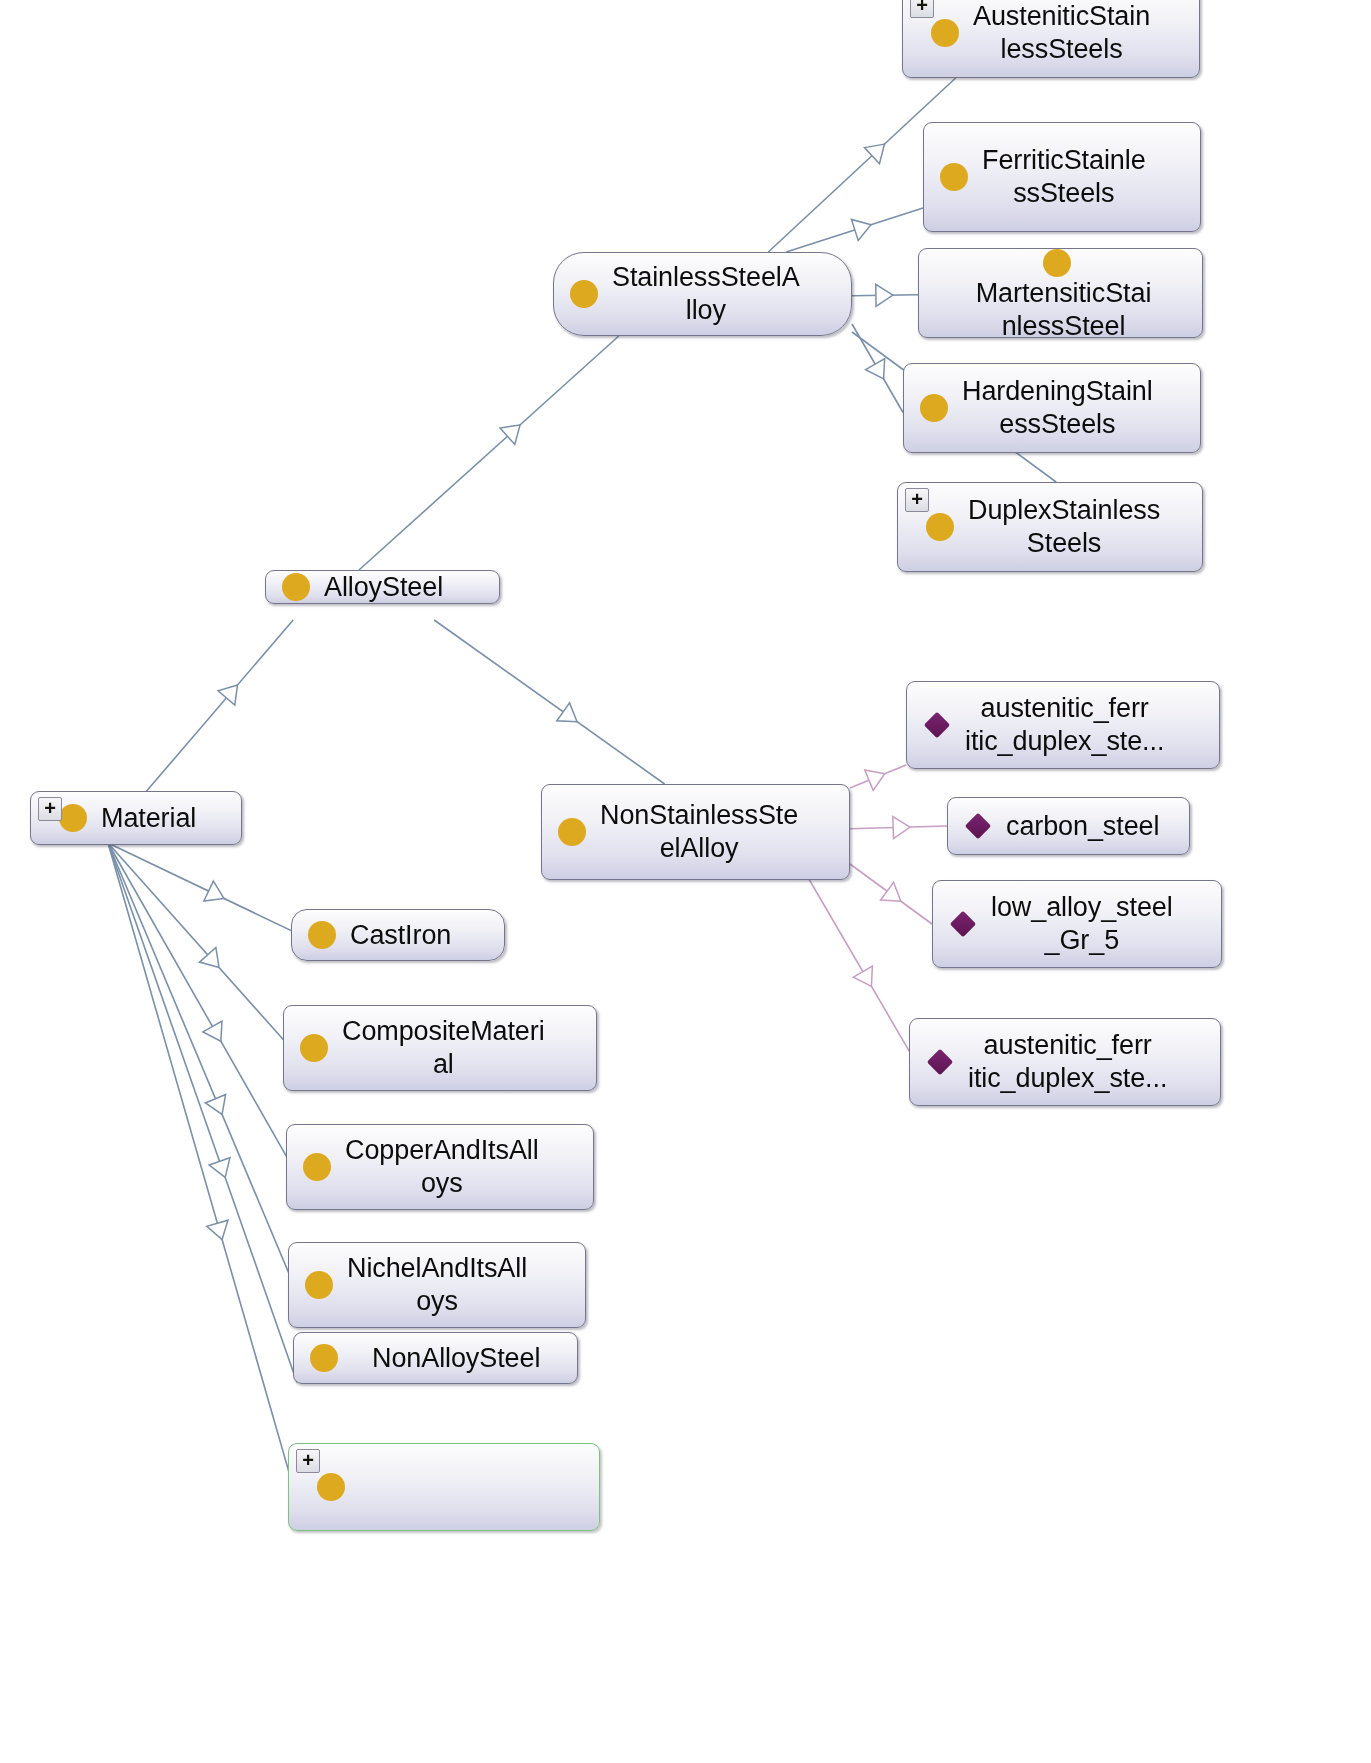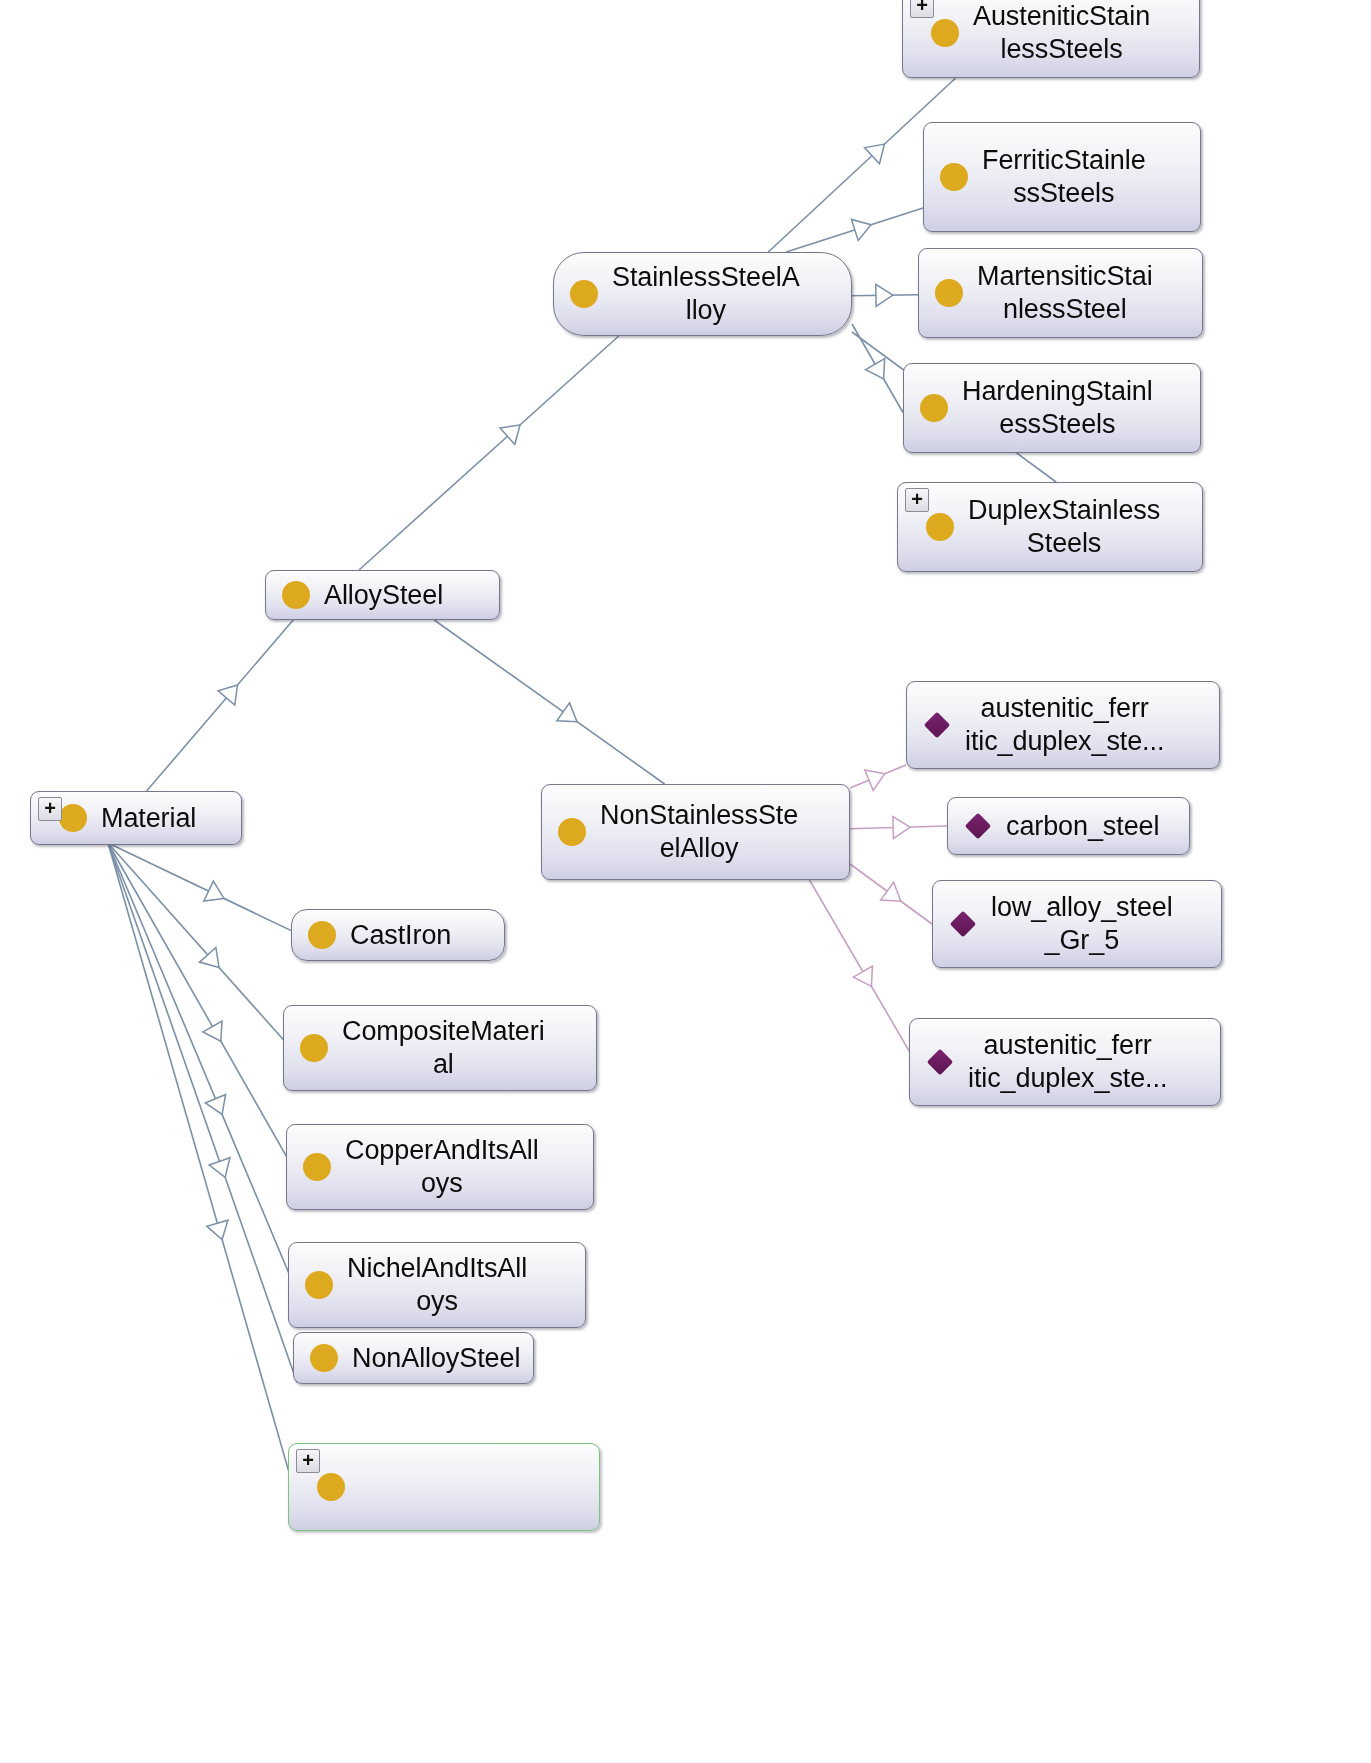--- a/index.html
+++ b/index.html
@@ -157,21 +157,21 @@
         <div class="node-label">FerriticStainle
 ssSteels</div>
       </div>
       <div class="node" style="left: 553px; top: 252px; width: 299px; height: 84px; position: absolute; border-radius: 31px;">
         <div class="node-icon">
           <div class="icon-class"></div>
         </div>
         <div class="node-label">StainlessSteelA
 lloy</div>
       </div>
-      <div class="node" style="left: 918px; top: 248px; width: 285px; height: 90px; position: absolute;">
+      <div class="node" style="left: 918px; top: 248px; width: 285px; height: 90px; position: absolute; flex-direction: column;">
         <div class="node-icon">
           <div class="icon-class"></div>
         </div>
         <div class="node-label">MartensiticStai
 nlessSteel</div>
       </div>
       <div class="node" style="left: 903px; top: 363px; width: 298px; height: 90px; position: absolute;">
         <div class="node-icon">
           <div class="icon-class"></div>
         </div>
@@ -181,21 +181,21 @@
       <div class="node" style="left: 897px; top: 482px; width: 306px; height: 90px; position: absolute;">
         <div class="expander">
           <span>+</span>
         </div>
         <div class="node-icon" style="margin-left: 12px;">
           <div class="icon-class"></div>
         </div>
         <div class="node-label">DuplexStainless
 Steels</div>
       </div>
-      <div class="node" style="left: 265px; top: 570px; width: 235px; height: 50px; position: absolute;">
+      <div class="node" style="left: 265px; top: 570px; width: 235px; height: 34px; position: absolute;">
         <div class="node-icon">
           <div class="icon-class"></div>
         </div>
         <div class="node-label">AlloySteel</div>
       </div>
       <div class="node" style="left: 906px; top: 681px; width: 314px; height: 88px; position: absolute;">
         <div class="node-icon icon-wrap-diamond">
           <div class="icon-individual"></div>
         </div>
         <div class="node-label">austenitic_ferr
@@ -257,21 +257,21 @@
         <div class="node-label">CopperAndItsAll
 oys</div>
       </div>
       <div class="node" style="left: 288px; top: 1242px; width: 298px; height: 86px; position: absolute;">
         <div class="node-icon">
           <div class="icon-class"></div>
         </div>
         <div class="node-label">NichelAndItsAll
 oys</div>
       </div>
-      <div class="node" style="left: 293px; top: 1332px; width: 241px; height: 52px; position: absolute;">
+      <div class="node" style="left: 293px; top: 1332px; width: 285px; height: 52px; position: absolute; gap: 20px;">
         <div class="node-icon">
           <div class="icon-class"></div>
         </div>
         <div class="node-label">NonAlloySteel</div>
       </div>
       <div class="node selected" style="left: 288px; top: 1443px; width: 312px; height: 88px; position: absolute;">
         <div class="expander">
           <span>+</span>
         </div>
         <div class="node-icon" style="margin-left: 12px;">

